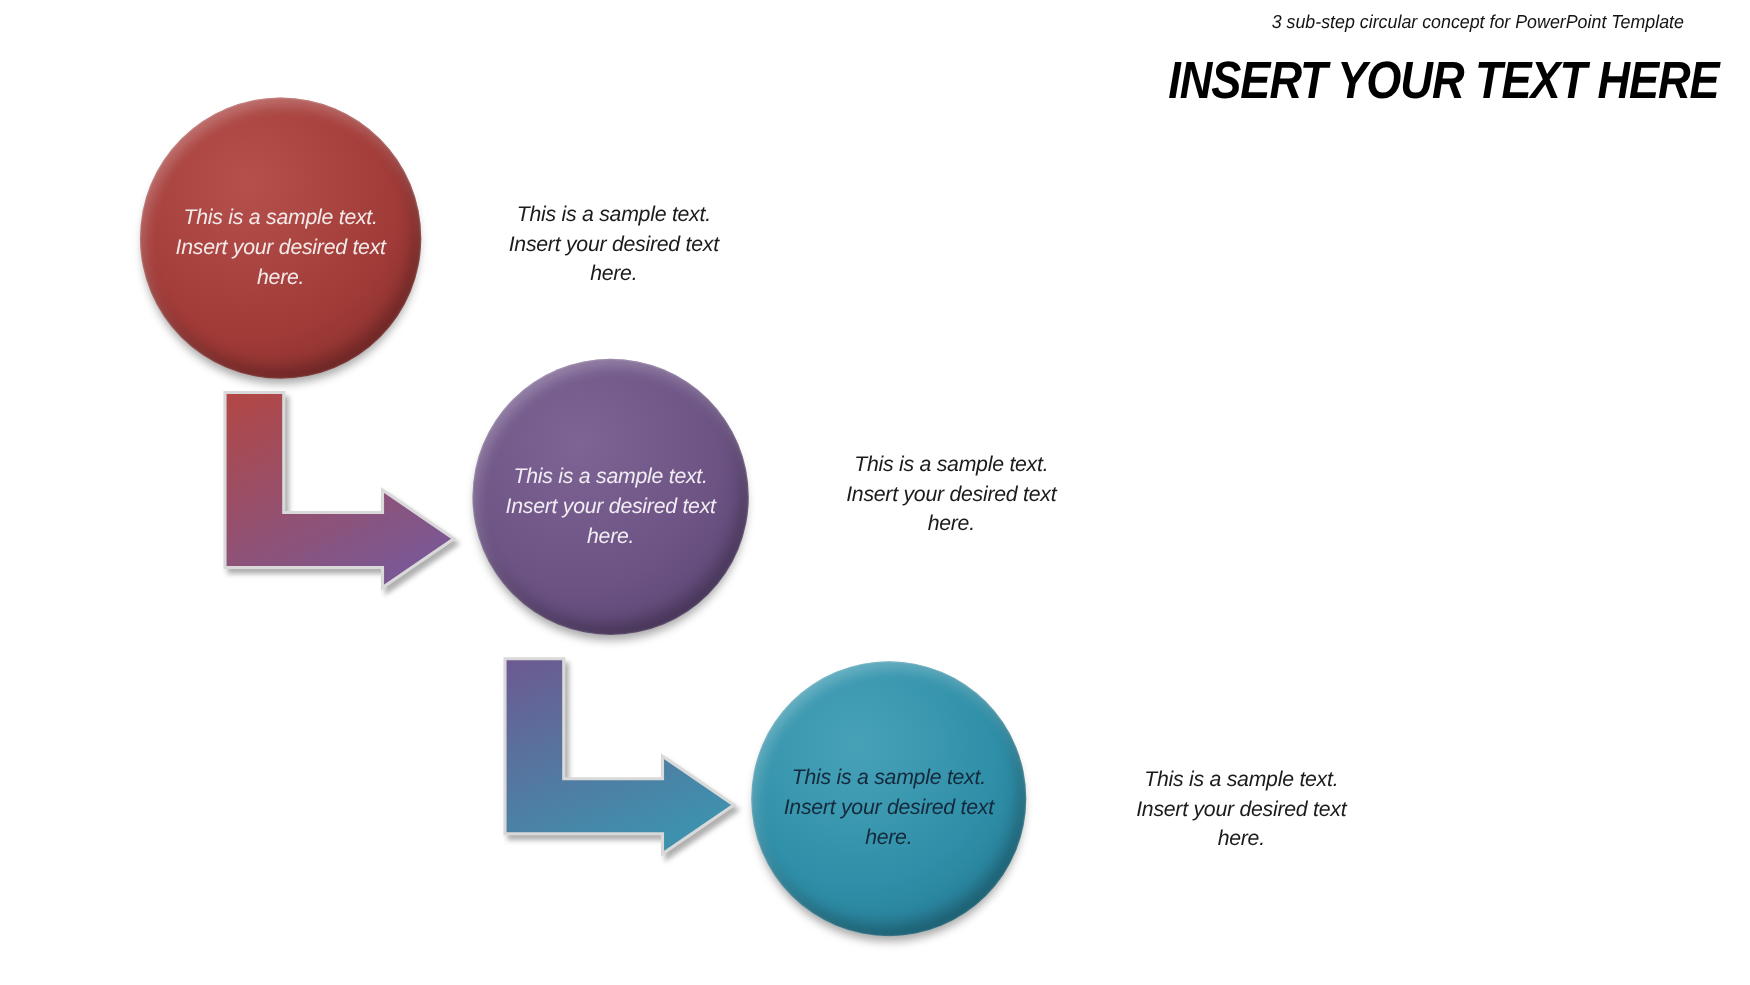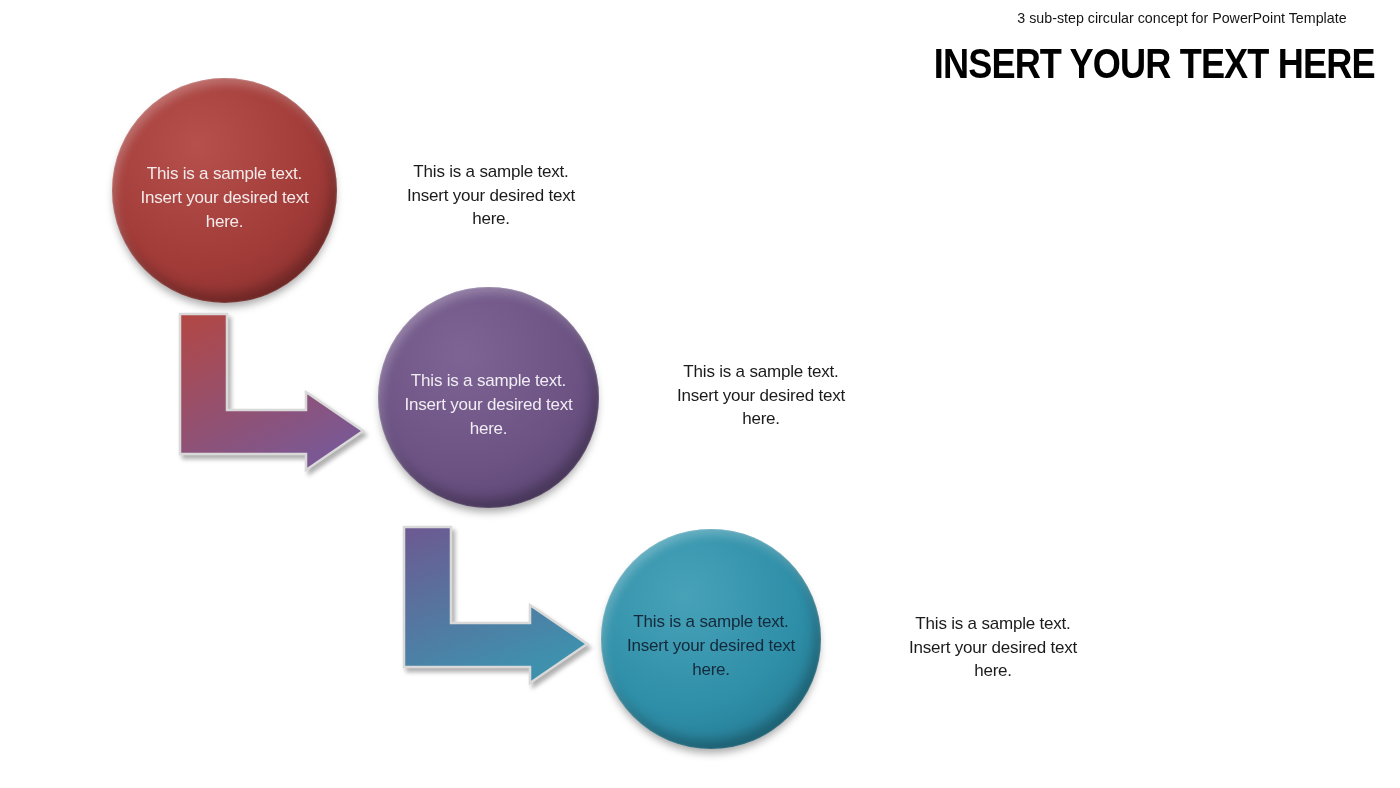--- a/index.html
+++ b/index.html
@@ -7,20 +7,21 @@
     padding: 0;
     background: #ffffff;
   }
   .slide {
     position: relative;
     width: 1400px;
     height: 788px;
     overflow: hidden;
     background: #ffffff;
     font-family: "Liberation Sans", sans-serif;
+    font-style: italic;
   }
 
   
   .subtitle {
     position: absolute;
     top: 9px;
     right: 53px;
     font-size: 15px;
     color: #141414;
     white-space: nowrap;

